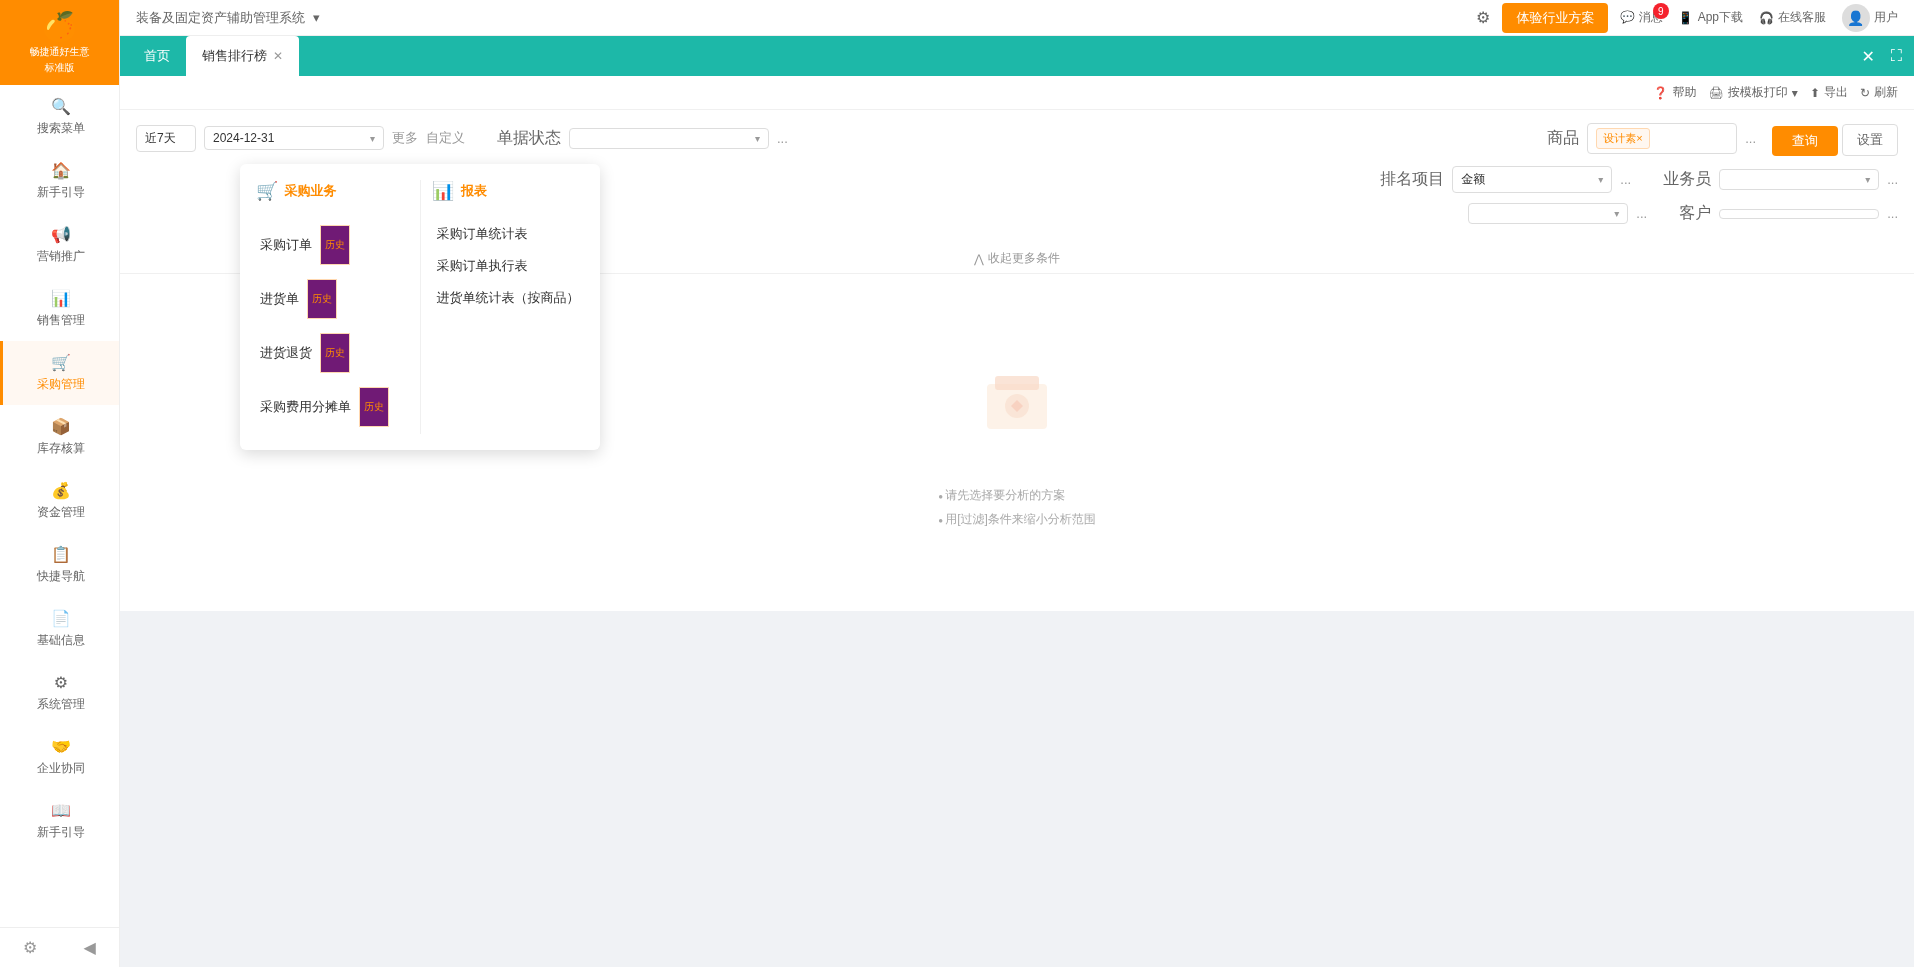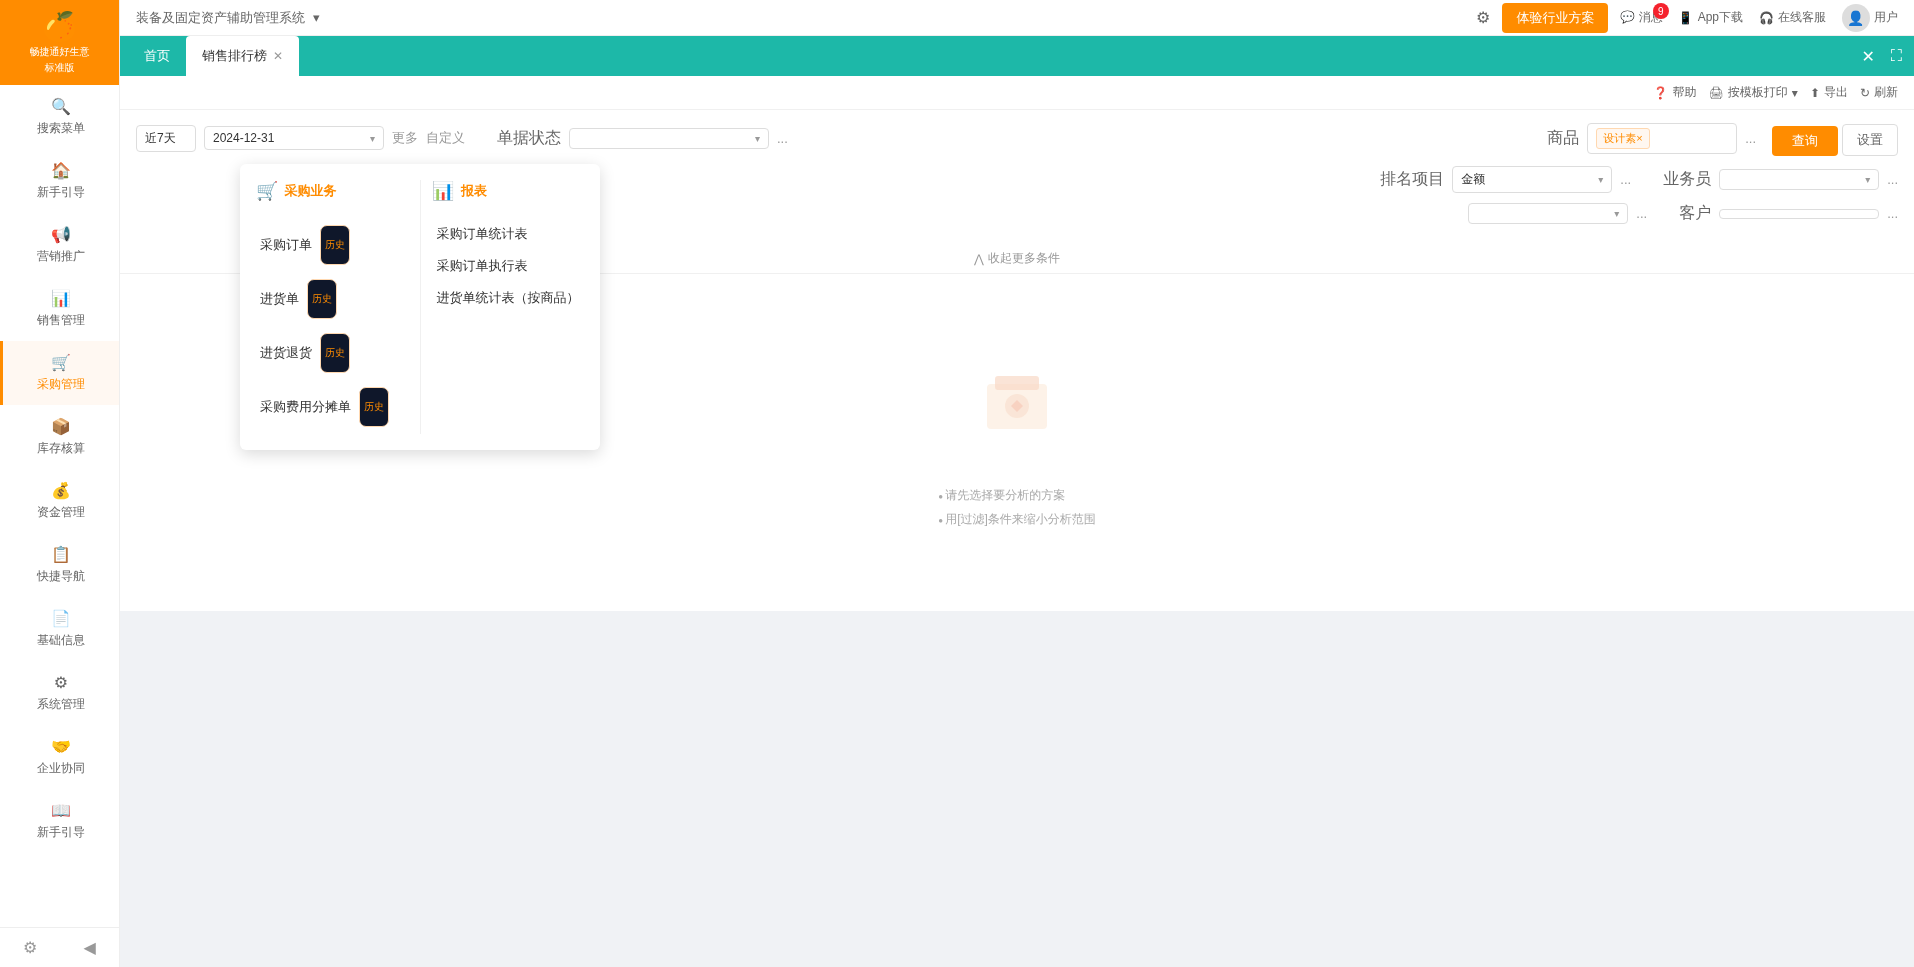--- a/index.html
+++ b/index.html
@@ -67,21 +67,21 @@
     .empty-hints { list-style: none; padding: 0; color: #aaa; font-size: 12px; line-height: 2; }
     .empty-hints li::before { content: "● "; font-size: 8px; }
 
     
     .dropdown-menu { position: absolute; top: 88px; left: 120px; background: #fff; border-radius: 6px; box-shadow: 0 4px 16px rgba(0,0,0,0.15); z-index: 100; width: 360px; padding: 16px; display: flex; gap: 0; }
     .menu-column { flex: 1; }
     .menu-column-title { color: #ff8c00; font-size: 13px; font-weight: bold; margin-bottom: 12px; display: flex; align-items: center; gap: 6px; padding-bottom: 4px; }
     .menu-column-title .menu-icon { font-size: 18px; }
     .menu-divider { width: 1px; background: #f0f0f0; margin: 0 12px; }
     .menu-item { display: flex; align-items: center; gap: 8px; padding: 7px 4px; cursor: pointer; color: #333; font-size: 13px; }
-    .menu-item-badge { background: #0f172a; border: 1px solid #ffd8b0; border-radius: 7px; padding: 12px 4px; font-size: 10px; color: #ff8c00; }
+    .menu-item-badge { background: #701a75; border: 1px solid #ffd8b0; border-radius: 0; padding: 12px 4px; font-size: 10px; color: #ff8c00; }
 
     .content-wrapper { background: #fff; }
   </style>
 </head>
 <body>
 
 <div class="app-container">
 
   <div class="sidebar">
     <div class="sidebar-logo">

